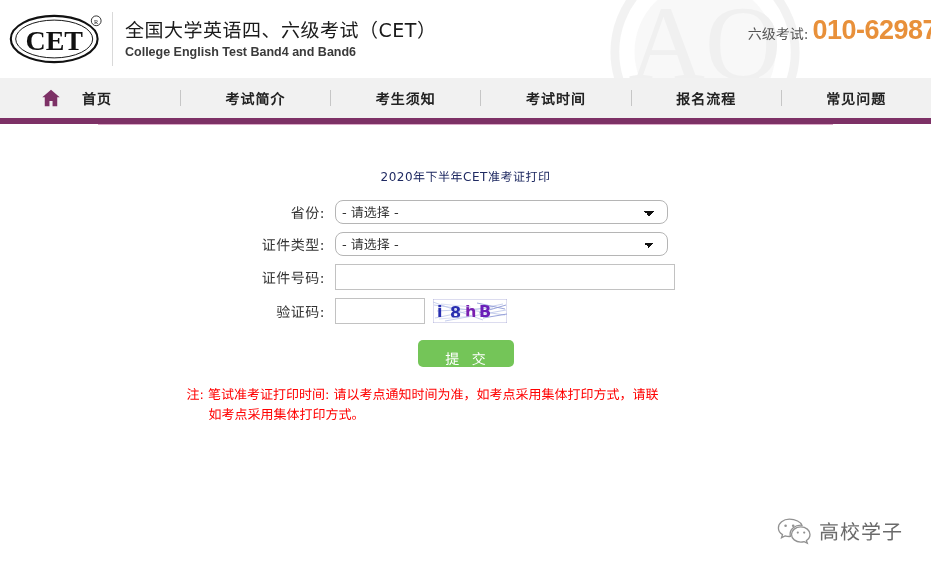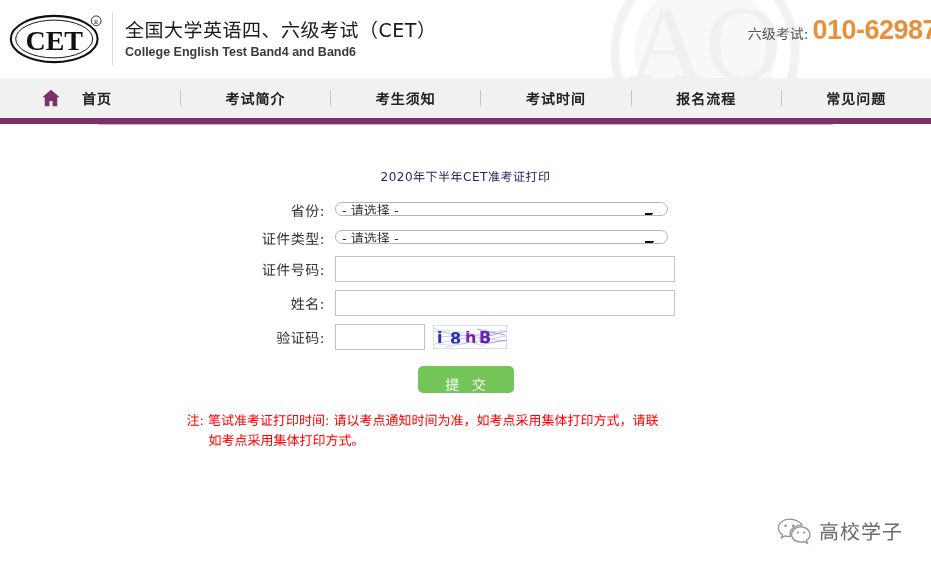--- a/index.html
+++ b/index.html
@@ -195,21 +195,21 @@
     font-family: "DejaVu Sans", sans-serif;
     font-size: 14px;
     color: #333333;
     letter-spacing: 0.5px;
   }
   .form-control {
     flex: none;
   }
   select.form-select {
     width: 333px;
-    height: 14px;
+    height: 24px;
     font-family: "DejaVu Sans", sans-serif;
     font-size: 13px;
     color: #333333;
     border: 1px solid #b5b5b5;
     background: #ffffff;
     padding-left: 6px;
     box-sizing: border-box;
     border-radius: 8px;
     -webkit-appearance: none;
     appearance: none;
@@ -406,26 +406,20 @@
       </div>
     </div>
 
     <div class="form-row">
       <div class="form-label">证件号码:</div>
       <div class="form-control">
         <input class="form-text" type="text" placeholder="" value="" style="">
       </div>
     </div>
 
-    <div class="form-row">
-      <div class="form-label">姓名:</div>
-      <div class="form-control">
-        <input class="form-text" type="text" placeholder="" value="" style="">
-      </div>
-    </div>
 
     <div class="form-row">
       <div class="form-label">验证码:</div>
       <div class="form-control captcha-wrap">
         <input class="form-captcha" type="text" placeholder="" value="" style="">
         <svg class="captcha-img" viewBox="0 0 74 24" aria-hidden="true">
           <rect x="0" y="0" width="74" height="24" fill="#ffffff" stroke="#9a9ad0" stroke-width="0.7"></rect>
           <path d="M1 6 L72 16 M2 19 L70 5 M4 12 L60 9 M12 22 L73 11 M0 3 L50 21" stroke="#b9c3e8" stroke-width="0.8" fill="none"></path>
           <path d="M44 4 L72 10 M46 14 L73 6 M50 19 L74 15" stroke="#8f9ad6" stroke-width="0.9" fill="none"></path>
           <text id="captcha-glyphs" x="4" y="18" font-family="DejaVu Sans, sans-serif" font-size="16" font-weight="bold"><tspan fill="#2a2fb0" x="4" dy="0">i</tspan><tspan fill="#2a2fb0" x="17" dy="1">8</tspan><tspan fill="#7a1fb0" x="32" dy="-1">h</tspan><tspan fill="#6a1fb8" x="46" dy="0">B</tspan></text>

